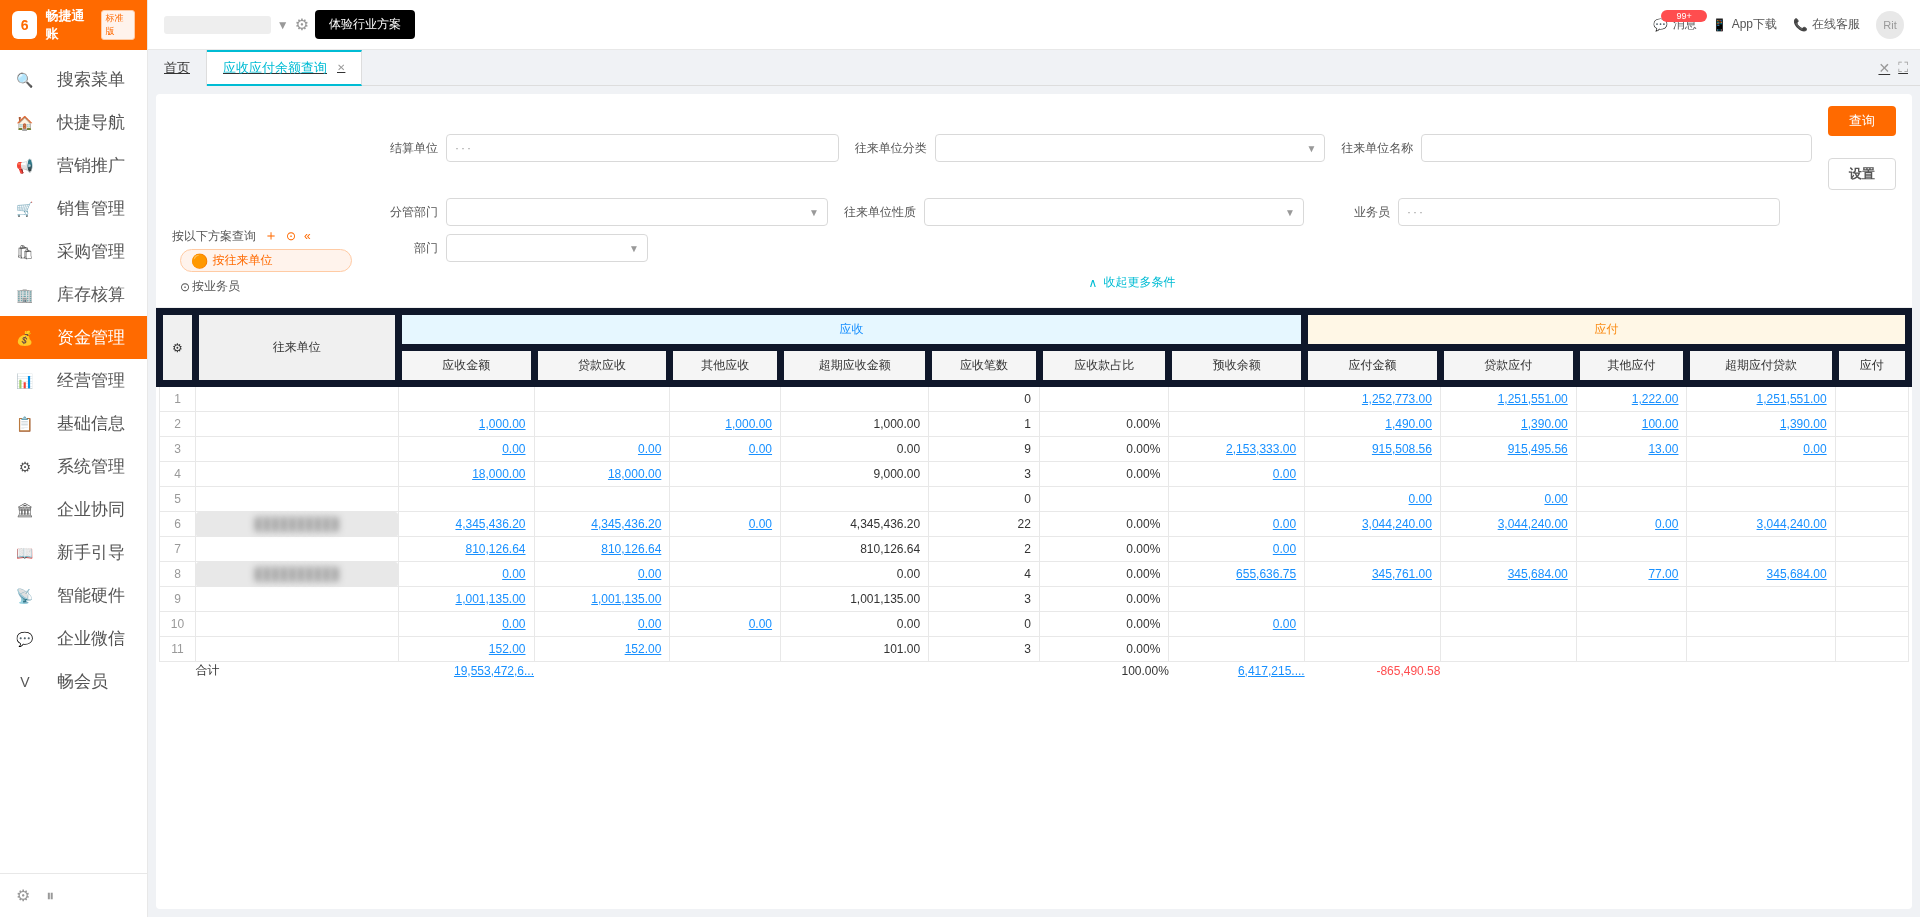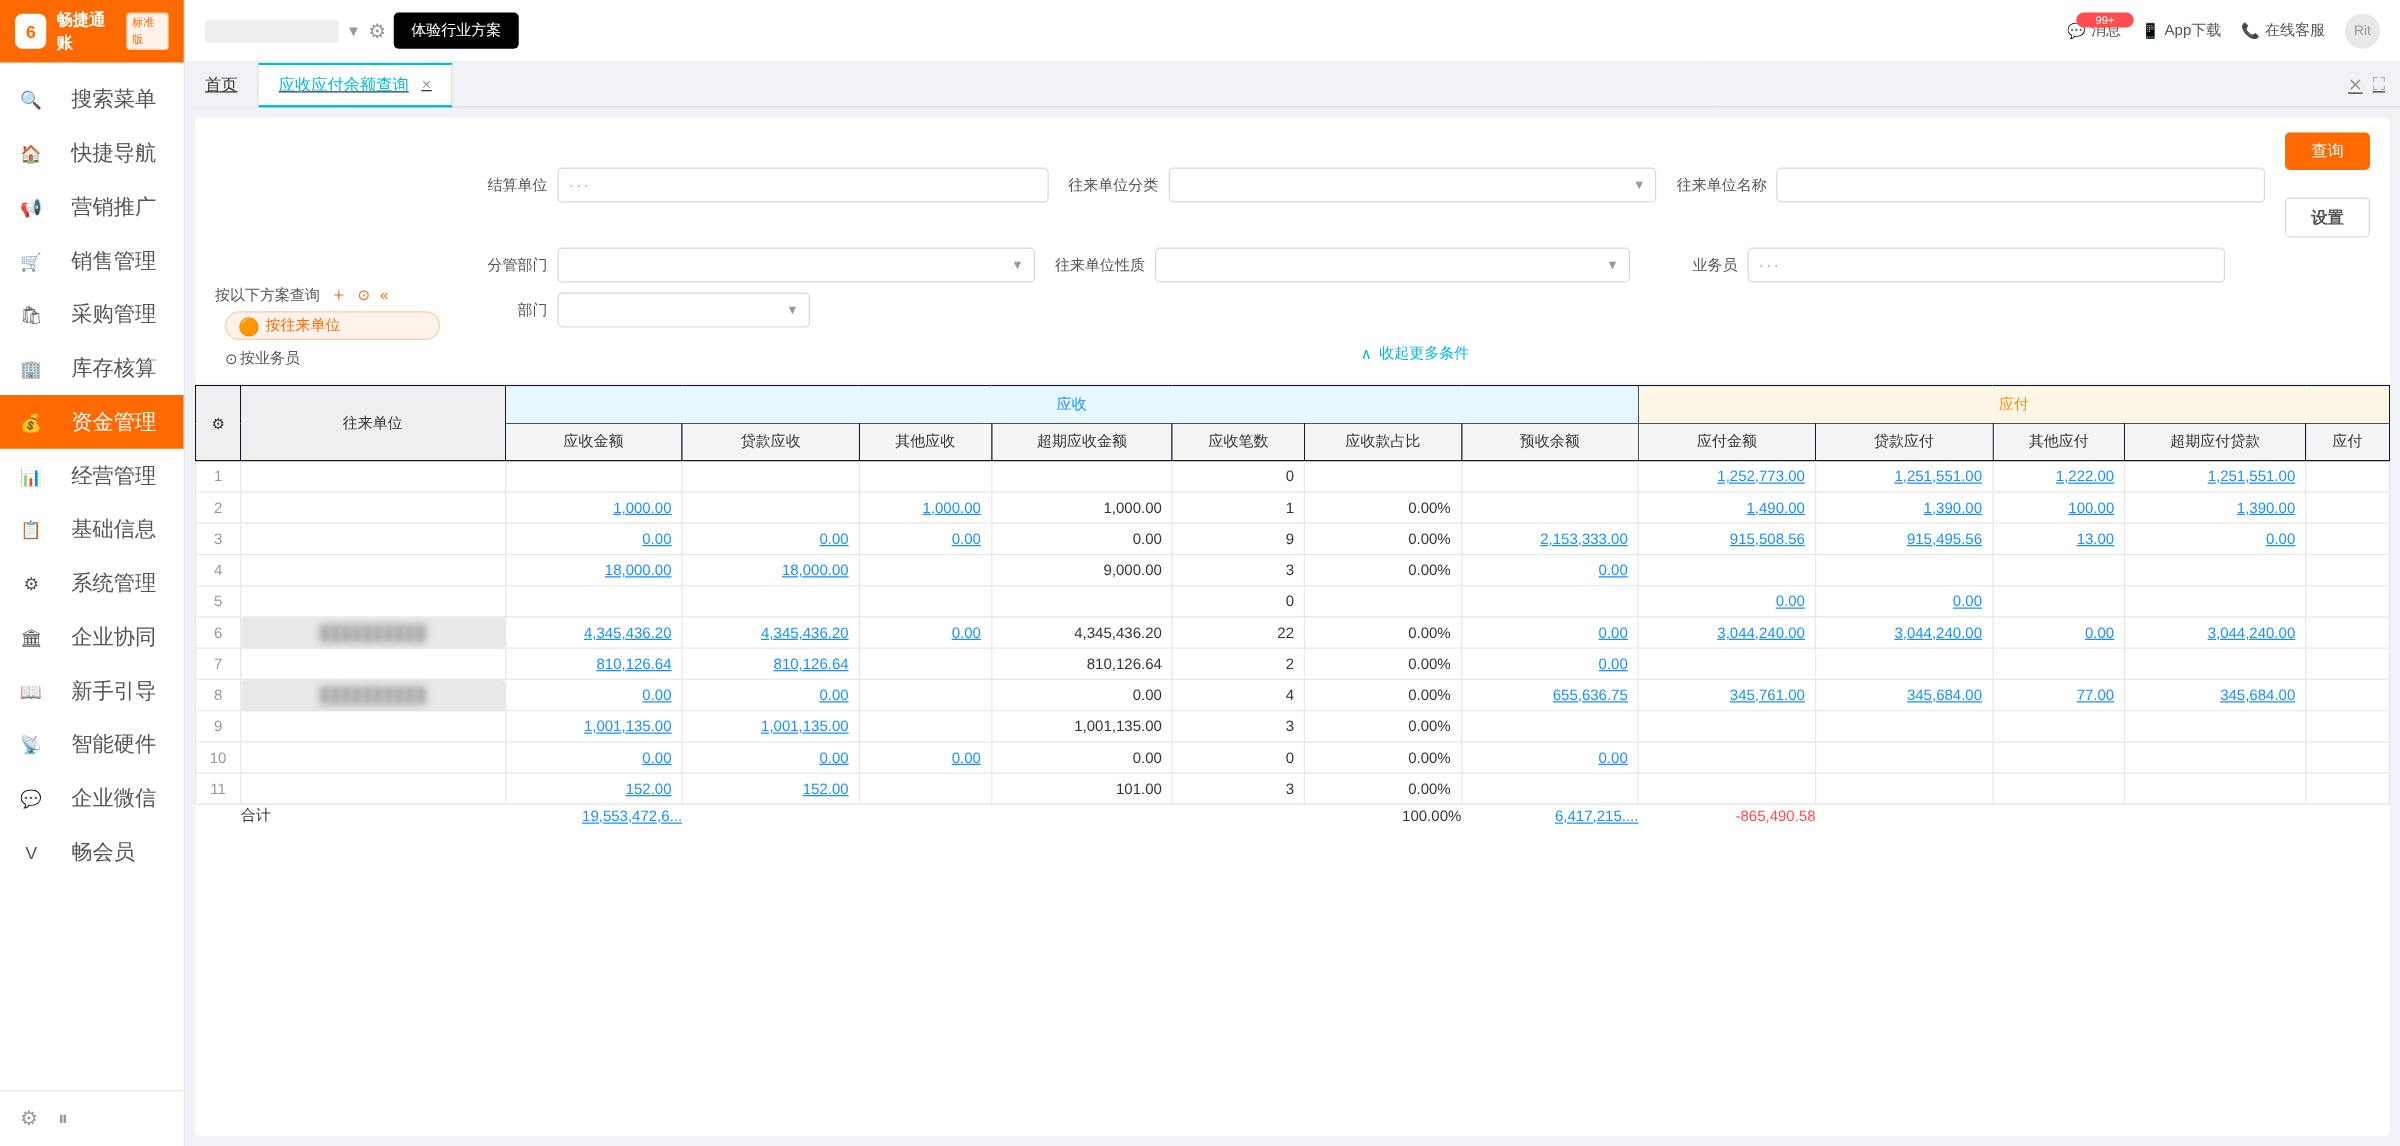--- a/index.html
+++ b/index.html
@@ -135,21 +135,21 @@
 
     
     .query-btns { display: flex; flex-direction: column; gap: 22px; }
     .btn-query { background: #ff6a00; color: #fff; border: none; border-radius: 4px; padding: 6px 20px; cursor: pointer; font-size: 13px; }
     .btn-set { background: #fff; color: #555; border: 1px solid #d9d9d9; border-radius: 4px; padding: 6px 20px; cursor: pointer; font-size: 13px; font-weight: bold; }
 
     
     .table-wrap { flex: 1; overflow: auto; }
     table { width: 100%; border-collapse: collapse; font-size: 12px; }
     thead tr th {
-      background: #f5f5f5; border: 1px solid #0f172a; padding: 6px 8px;
+      background: #f5f5f5; border: 7px solid #0f172a; padding: 6px 8px;
       text-align: center; font-weight: normal; white-space: nowrap; position: sticky; top: 0; z-index: 10;
     }
     thead tr.group-header th { background: #f0f0f0; }
     tbody tr td {
       border: 1px solid #e8e8e8; padding: 5px 8px; text-align: center;
       white-space: nowrap; color: #333;
     }
     td.linked { color: #1890ff; cursor: pointer; text-decoration: underline; }
     td.num { text-align: right; }
     td.index { color: #999; }

